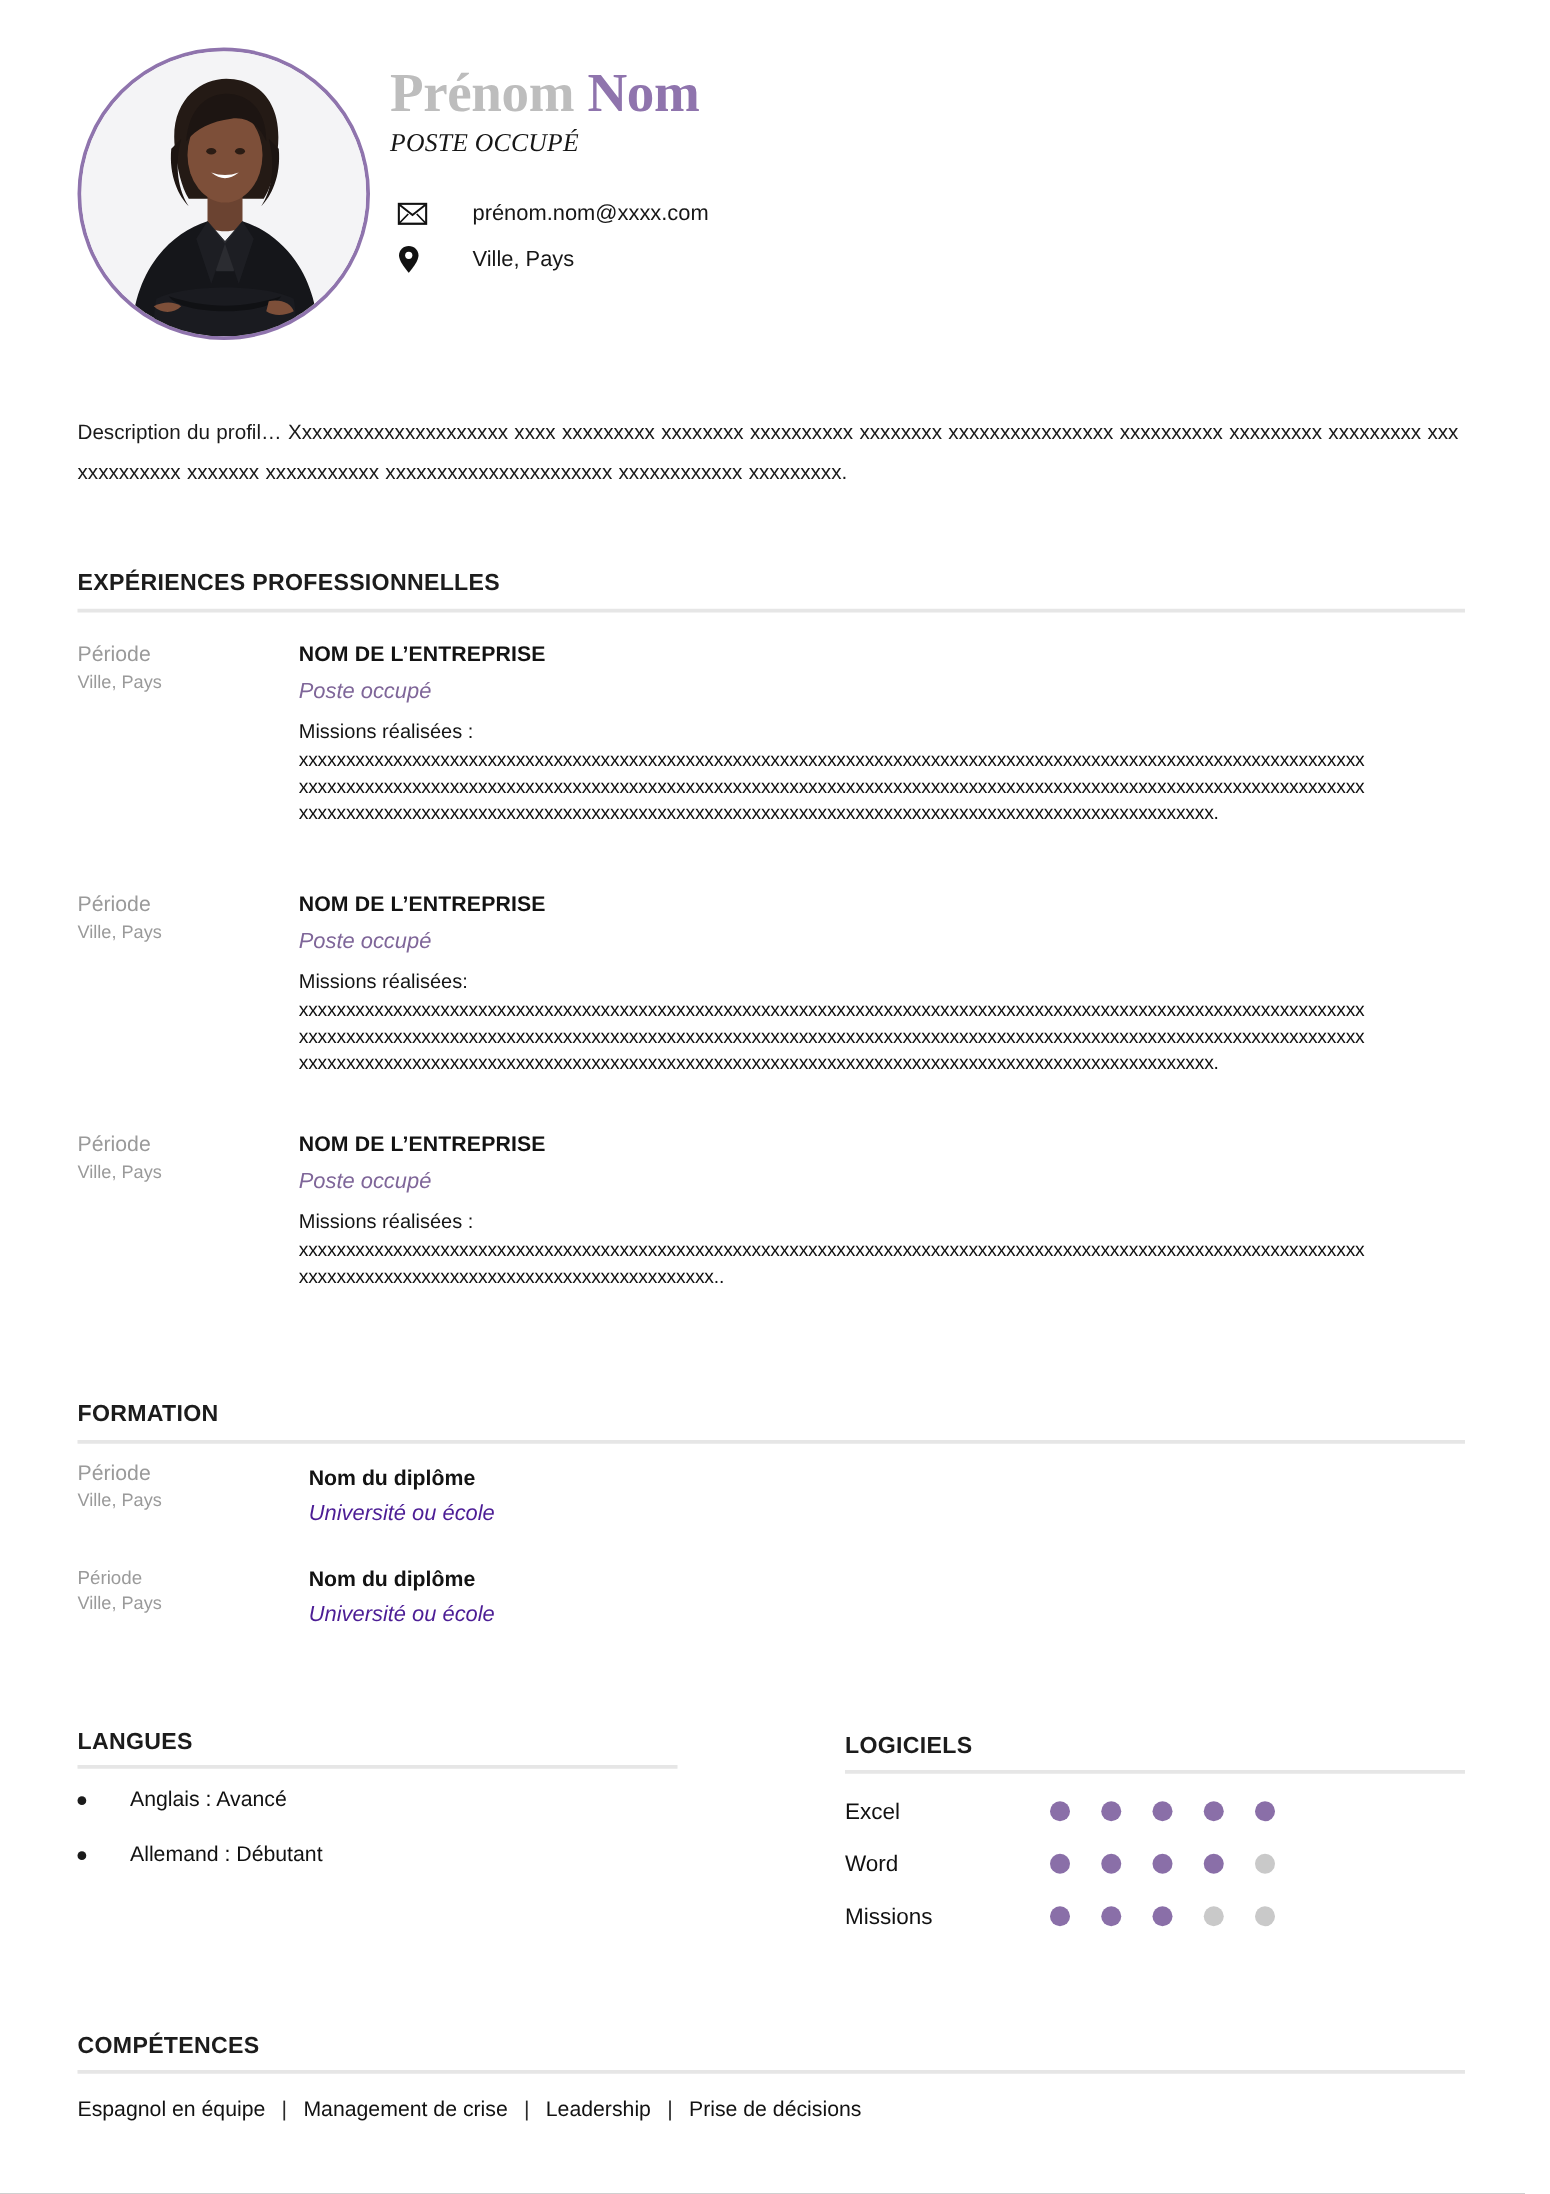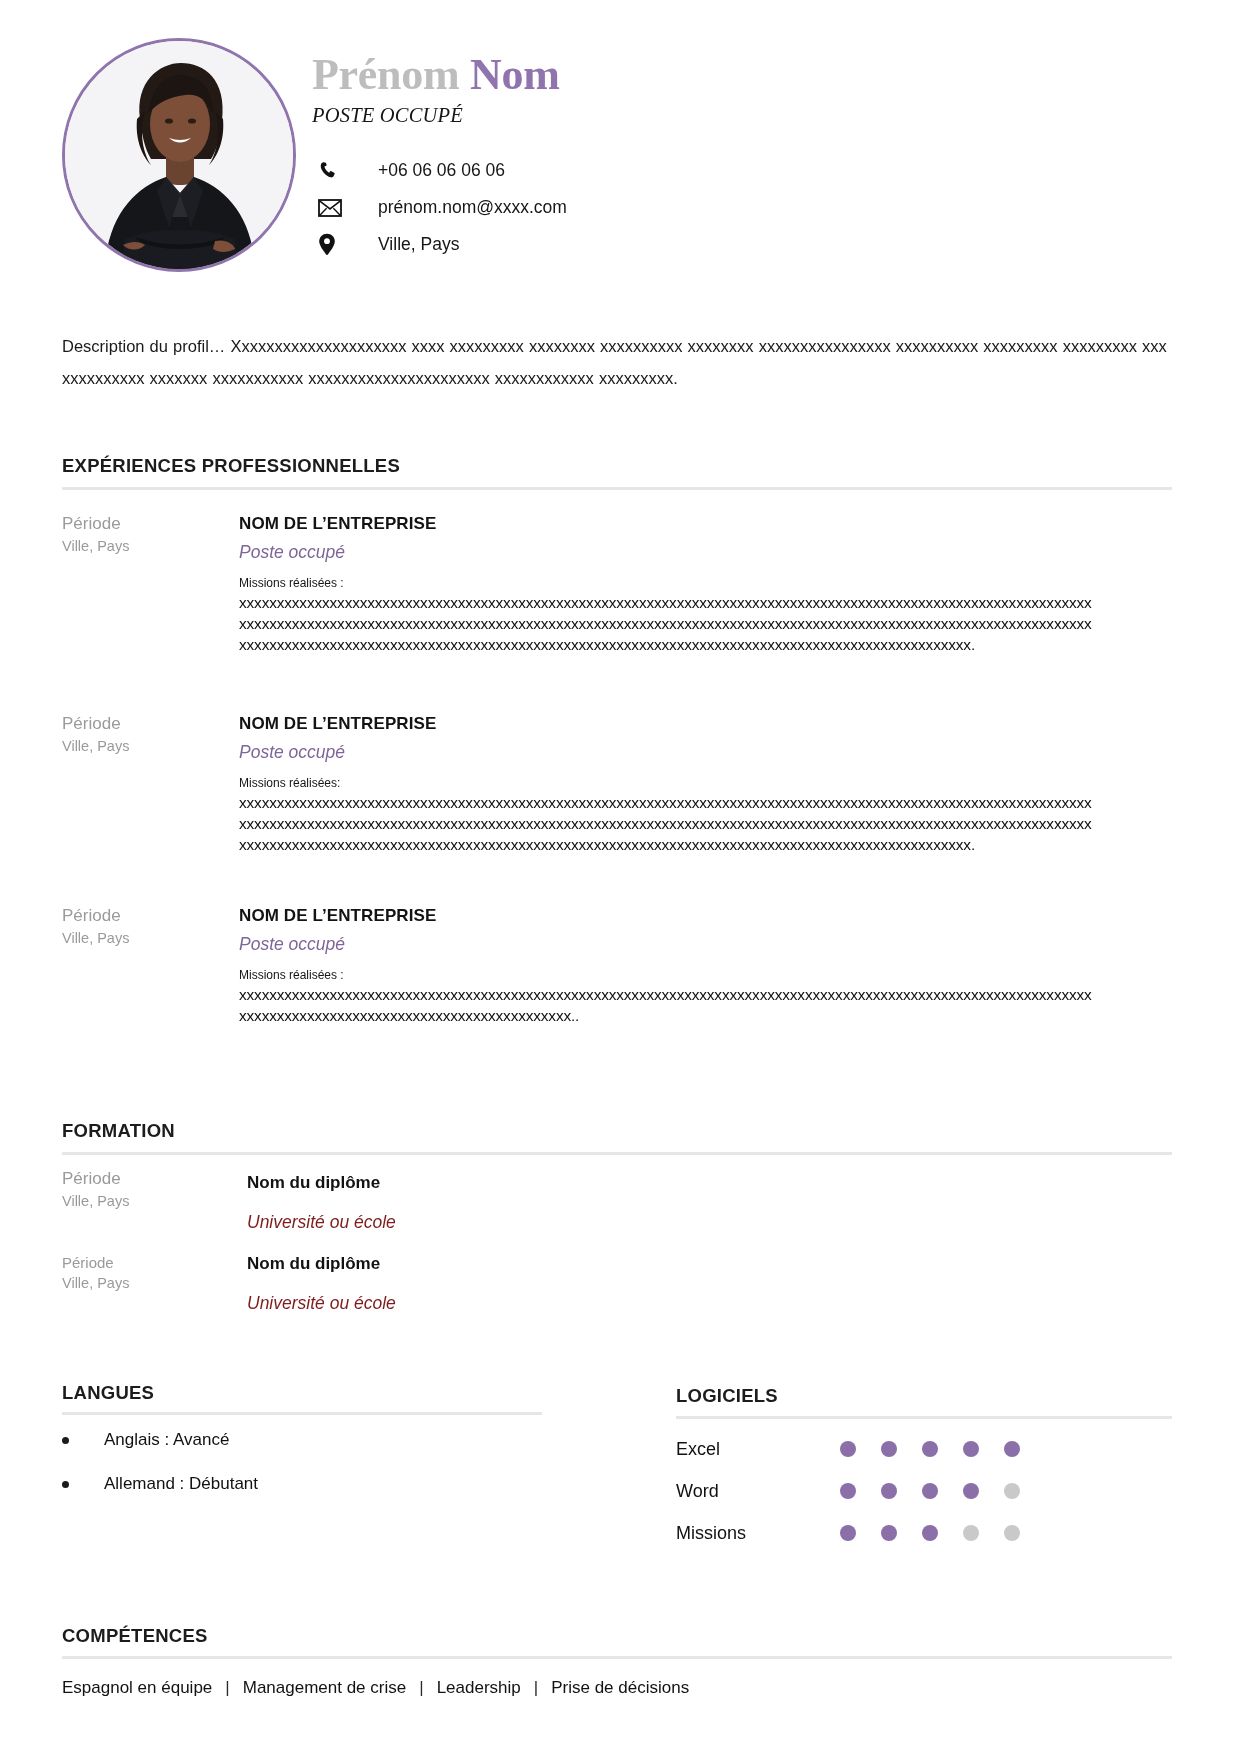--- a/index.html
+++ b/index.html
@@ -143,21 +143,21 @@
   }
   .role {
     font-size: 17.5px;
     font-style: italic;
     color: #7f6699;
     line-height: 1.55;
     margin-top: 2px;
     white-space: nowrap;
   }
   .missions-label {
-    font-size: 12px;
+    font-size: 16px;
     color: #141414;
     margin-top: 8px;
     line-height: 1.5;
   }
   .xline {
     font-size: 15.4px;
     color: #101010;
     line-height: 1.38;
     letter-spacing: -0.15px;
     white-space: nowrap;
@@ -168,23 +168,23 @@
   .diploma {
     font-size: 17px;
     font-weight: bold;
     color: #131313;
     line-height: 1.5;
     white-space: nowrap;
   }
   .school {
     font-size: 17.5px;
     font-style: italic;
-    color: #7f1d1d;
+    color: #4c1d95;
     line-height: 1.55;
-    margin-top: 13px;
+    margin-top: 1px;
     white-space: nowrap;
   }
 
   
   .lang-list {
     position: absolute;
     left: 62px;
     top: 1418px;
     width: 480px;
     margin: 0;
@@ -307,28 +307,20 @@
     <div class="name-block">
       <div class="name-line">
         <span class="name-first">Prénom</span>
         <span class="name-last">Nom</span>
       </div>
       <div class="job-title">POSTE OCCUPÉ</div>
     </div>
 
     <div class="contact-list">
 
-      <div class="contact-row">
-        <span class="contact-ico">
-          <svg width="22" height="22" viewBox="0 0 24 24" aria-hidden="true">
-            <path d="M6.6 2.6 C5.3 2.2 4 3.1 3.4 4.4 C2.4 6.7 3.2 9.8 5.6 13 C8 16.2 11.1 18.3 13.8 18.9 C15.3 19.2 16.6 18.4 17.2 17.2 L18.1 15.4 C18.4 14.8 18.2 14.1 17.6 13.8 L14.6 12.2 C14 11.9 13.3 12.1 13 12.6 L12.3 13.8 C11 13.3 9.6 12.1 8.6 10.7 C7.6 9.3 7.1 7.9 7.2 6.9 L8.5 6.6 C9.1 6.5 9.5 5.9 9.4 5.3 L8.9 3.9 C8.8 3.2 8.2 2.8 7.6 2.7 Z" fill="#111"></path>
-          </svg>
-        </span>
-        <span class="contact-txt">+06 06 06 06 06</span>
-      </div>
 
       <div class="contact-row">
         <span class="contact-ico">
           <svg width="24" height="18" viewBox="0 0 24 18" aria-hidden="true">
             <rect x="1" y="1" width="22" height="16" fill="#fff" stroke="#111" stroke-width="1.8"></rect>
             <path d="M1.6 1.8 L12 10 L22.4 1.8" fill="none" stroke="#111" stroke-width="1.6"></path>
             <path d="M1.6 16.4 L8.6 9.2 M22.4 16.4 L15.4 9.2" fill="none" stroke="#111" stroke-width="1.4"></path>
           </svg>
         </span>
         <span class="contact-txt">prénom.nom@xxxx.com</span>

